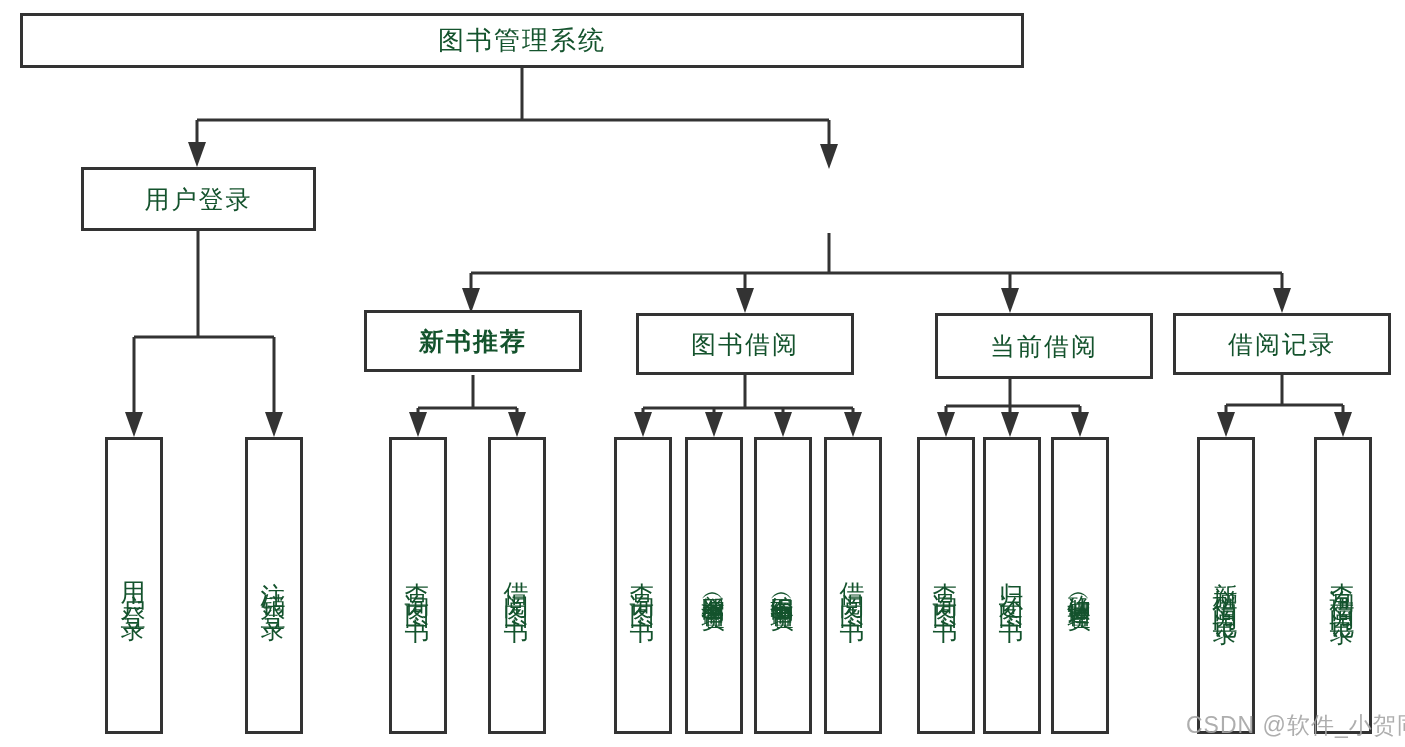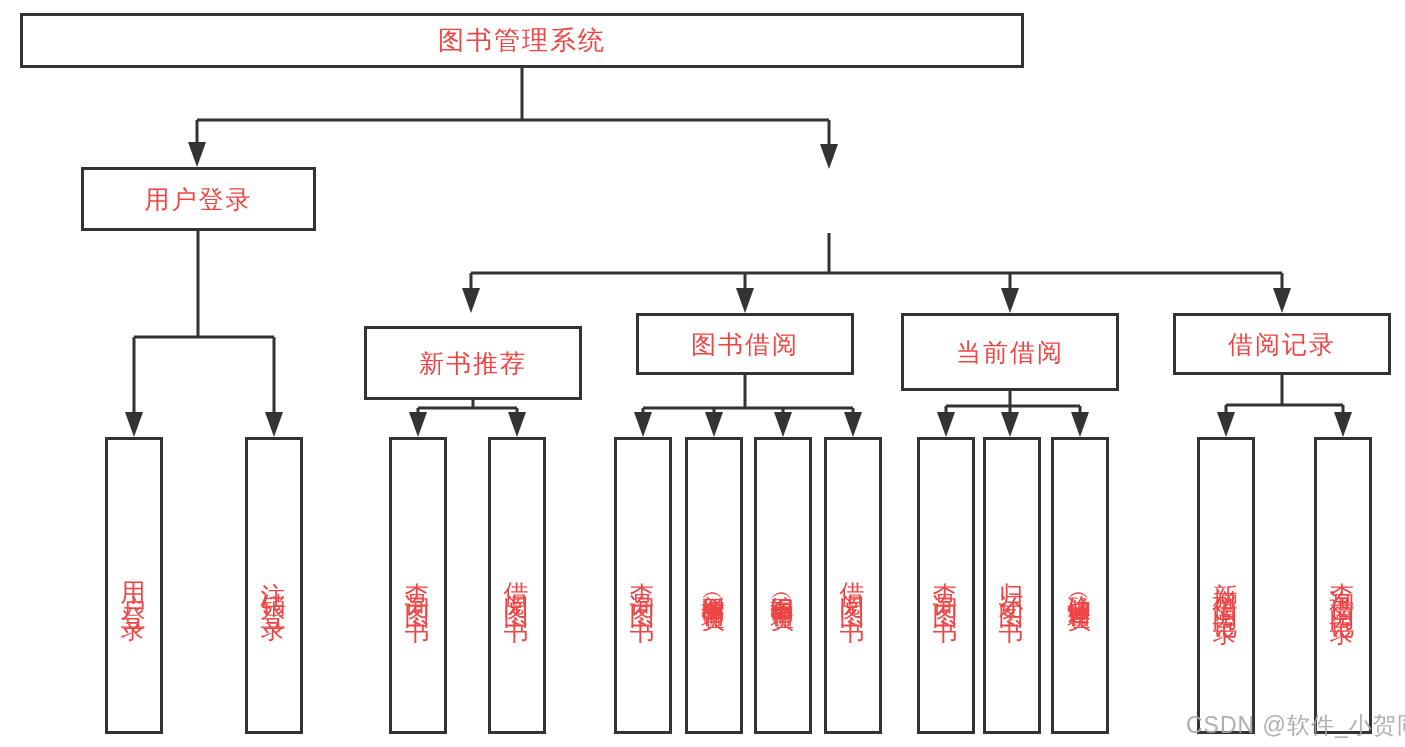--- a/index.html
+++ b/index.html
@@ -10,21 +10,21 @@
     font-family:"Liberation Sans",sans-serif;
     overflow:hidden;
   }
   #wires{position:absolute;left:0;top:0;width:1405px;height:747px;}
   .node{
     position:absolute;
     box-sizing:border-box;
     background:#ffffff;
     border:3px solid #333333;
     display:flex;align-items:center;justify-content:center;
-    color:#ef4444;
+    color:#14532d;
     font-size:25px;
     letter-spacing:2px;
     text-align:center;
     z-index:2;
   }
   .root{font-size:26px;}
   .leaf span{
     writing-mode:vertical-rl;
     text-orientation:mixed;
     white-space:nowrap;
@@ -77,27 +77,27 @@
   </svg>
 
   <div class="node root" style="left:20px;top:13px;width:1004px;height:55px;">
     <span>图书管理系统</span>
   </div>
 
   <div class="node" style="left:81px;top:167px;width:235px;height:64px;">
     <span>用户登录</span>
   </div>
 
-  <div class="node" style="left:364px;top:326px;width:218px;height:74px;">
+  <div class="node" style="left:364px;top:310px;width:218px;height:62px;font-weight:bold;">
     <span>新书推荐</span>
   </div>
   <div class="node" style="left:636px;top:313px;width:218px;height:62px;text-align:center;">
     <span>图书借阅</span>
   </div>
-  <div class="node" style="left:901px;top:313px;width:218px;height:78px;">
+  <div class="node" style="left:935px;top:313px;width:218px;height:66px;">
     <span>当前借阅</span>
   </div>
   <div class="node" style="left:1173px;top:313px;width:218px;height:62px;">
     <span>借阅记录</span>
   </div>
 
   <div class="node leaf sp12" style="left:105px;top:437px;width:58px;height:297px;">
     <span>用户登录</span>
   </div>
   <div class="node leaf sp12" style="left:245px;top:437px;width:58px;height:297px;">

